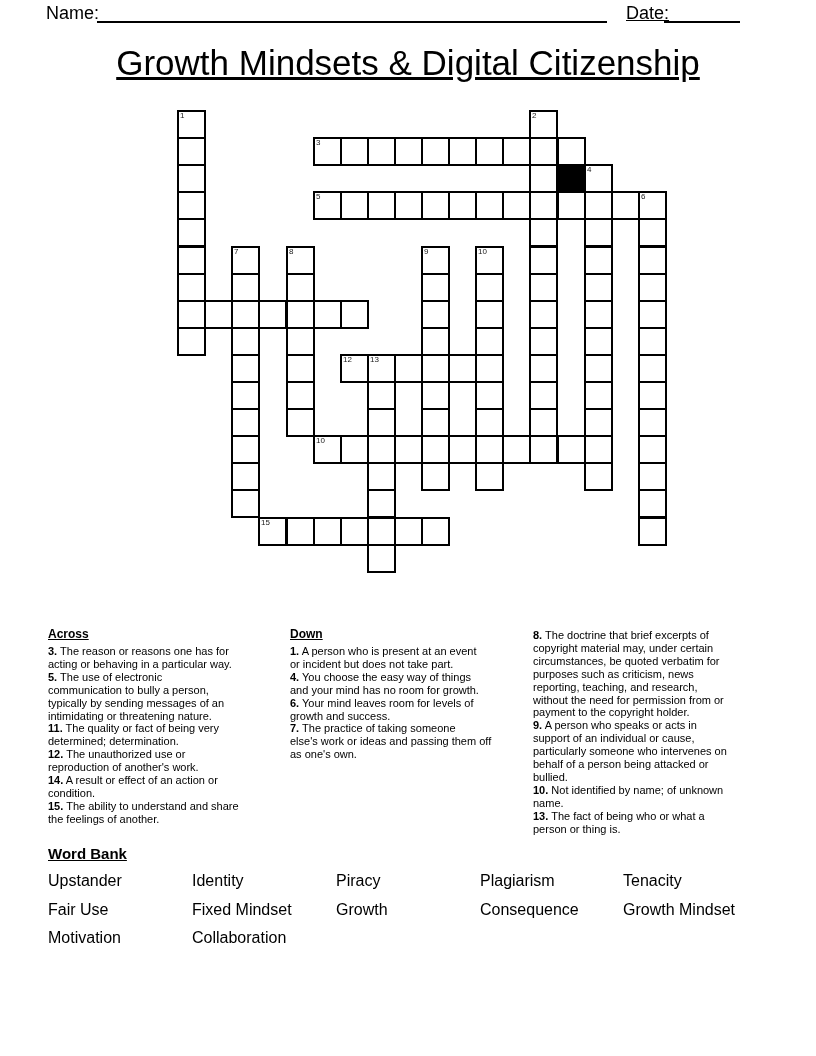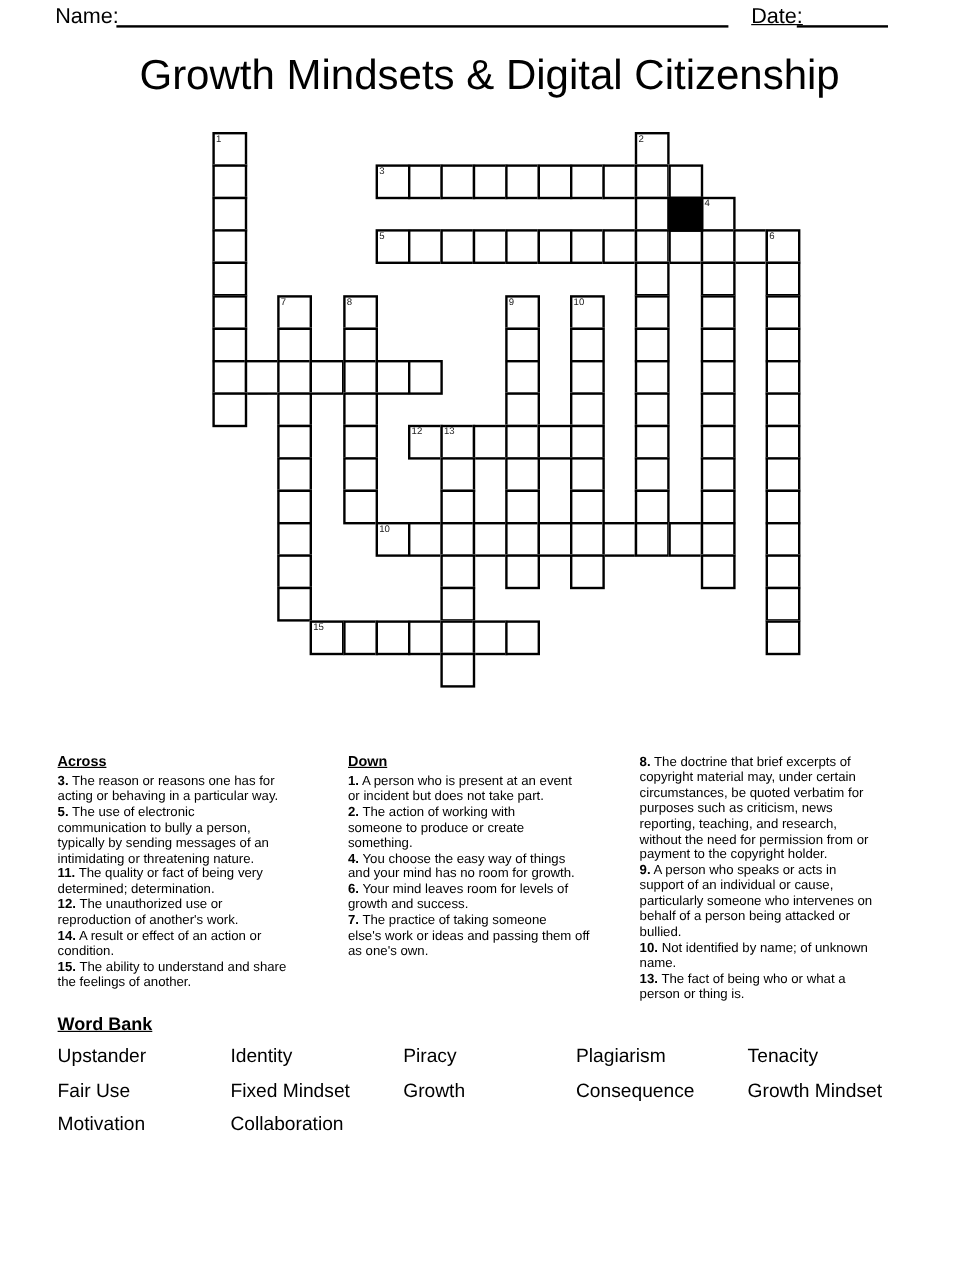--- a/index.html
+++ b/index.html
@@ -9,21 +9,21 @@
   
   .hdr-label{position:absolute;top:3px;font-size:18px;color:#000;}
   #name-label{left:46px;}
   #date-label{left:626px;text-decoration:underline;}
   .fill-line{position:absolute;top:6px;height:15px;border-bottom:2px solid #000;}
   #name-line{left:97px;width:510px;}
   #date-line{left:664px;width:76px;}
 
   
   .title{position:absolute;top:44px;left:0;width:100%;text-align:center;
-         font-size:35px;line-height:38px;font-weight:normal;color:#000;}
+         font-size:35px;line-height:38px;font-weight:normal;color:#000;text-decoration:underline;}
 
   
   #grid{position:absolute;left:0;top:0;width:816px;height:600px;}
   .cell{position:absolute;width:29px;height:29px;border:2px solid #000;
         box-sizing:border-box;background:#fff;}
   .cell.black{background:#000;}
   .num{position:absolute;top:-1px;left:1px;font-size:8px;line-height:9px;color:#1a1a1a;}
 
   
   .clue-col{position:absolute;width:250px;}
@@ -233,23 +233,20 @@
       <p class="clue"><span class="cnum">14.</span> <span class="ctext">A result or effect of an action or
 condition.</span></p>
       <p class="clue"><span class="cnum">15.</span> <span class="ctext">The ability to understand and share
 the feelings of another.</span></p>
     </div>
 
   <div class="clue-col" id="down-col">
     <p class="clue-heading">Down</p>
   <p class="clue"><span class="cnum">1.</span> <span class="ctext">A person who is present at an event
 or incident but does not take part.</span></p>
-      <p class="clue"><span class="cnum">2.</span> <span class="ctext">The action of working with
-someone to produce or create
-something.</span></p>
       <p class="clue"><span class="cnum">4.</span> <span class="ctext">You choose the easy way of things
 and your mind has no room for growth.</span></p>
       <p class="clue"><span class="cnum">6.</span> <span class="ctext">Your mind leaves room for levels of
 growth and success.</span></p>
       <p class="clue"><span class="cnum">7.</span> <span class="ctext">The practice of taking someone
 else's work or ideas and passing them off
 as one's own.</span></p>
     </div>
 
   <div class="clue-col" id="down-col2">

